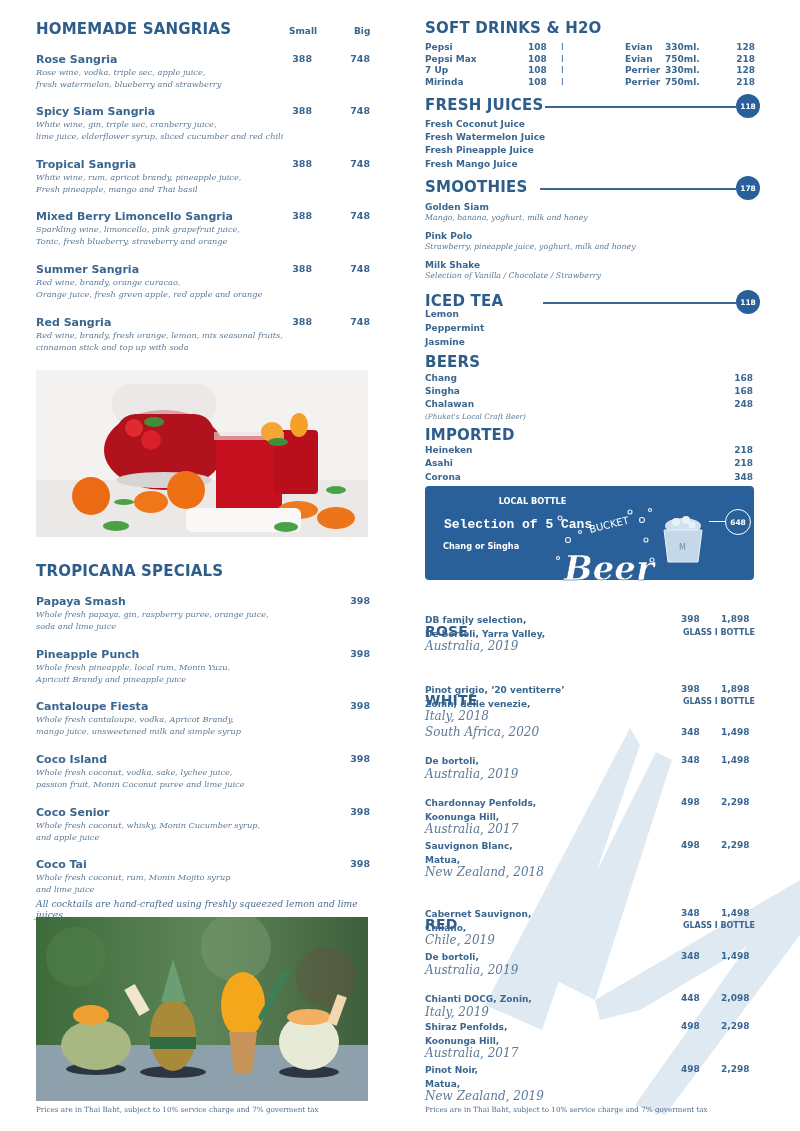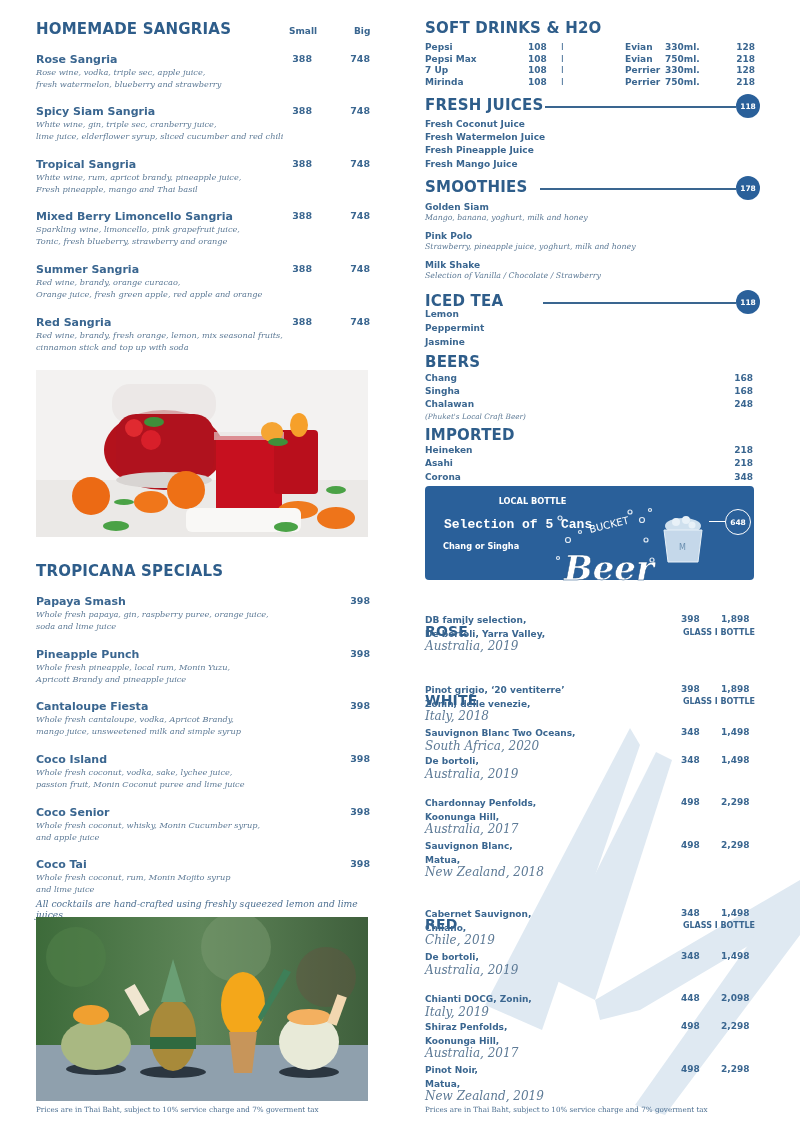--- a/index.html
+++ b/index.html
@@ -428,21 +428,20 @@
     <div class="col-hdr">GLASS I BOTTLE</div>
   </div>
   <div class="wine" style="top:684px">
     <div class="w-line">Pinot grigio, ‘20 ventiterre’</div>
     <div class="w-line">Zonin, delle venezie,</div>
     <div class="w-orig">Italy, 2018</div>
     <div class="wg">398</div>
     <div class="wb">1,898</div>
   </div>
   <div class="wine" style="top:727px">
-    <div class="w-line">Sauvignon Blanc Two Oceans,</div>
     <div class="w-orig">South Africa, 2020</div>
     <div class="wg">348</div>
     <div class="wb">1,498</div>
   </div>
   <div class="wine" style="top:755px">
     <div class="w-line">De bortoli,</div>
     <div class="w-orig">Australia, 2019</div>
     <div class="wg">348</div>
     <div class="wb">1,498</div>
   </div>

